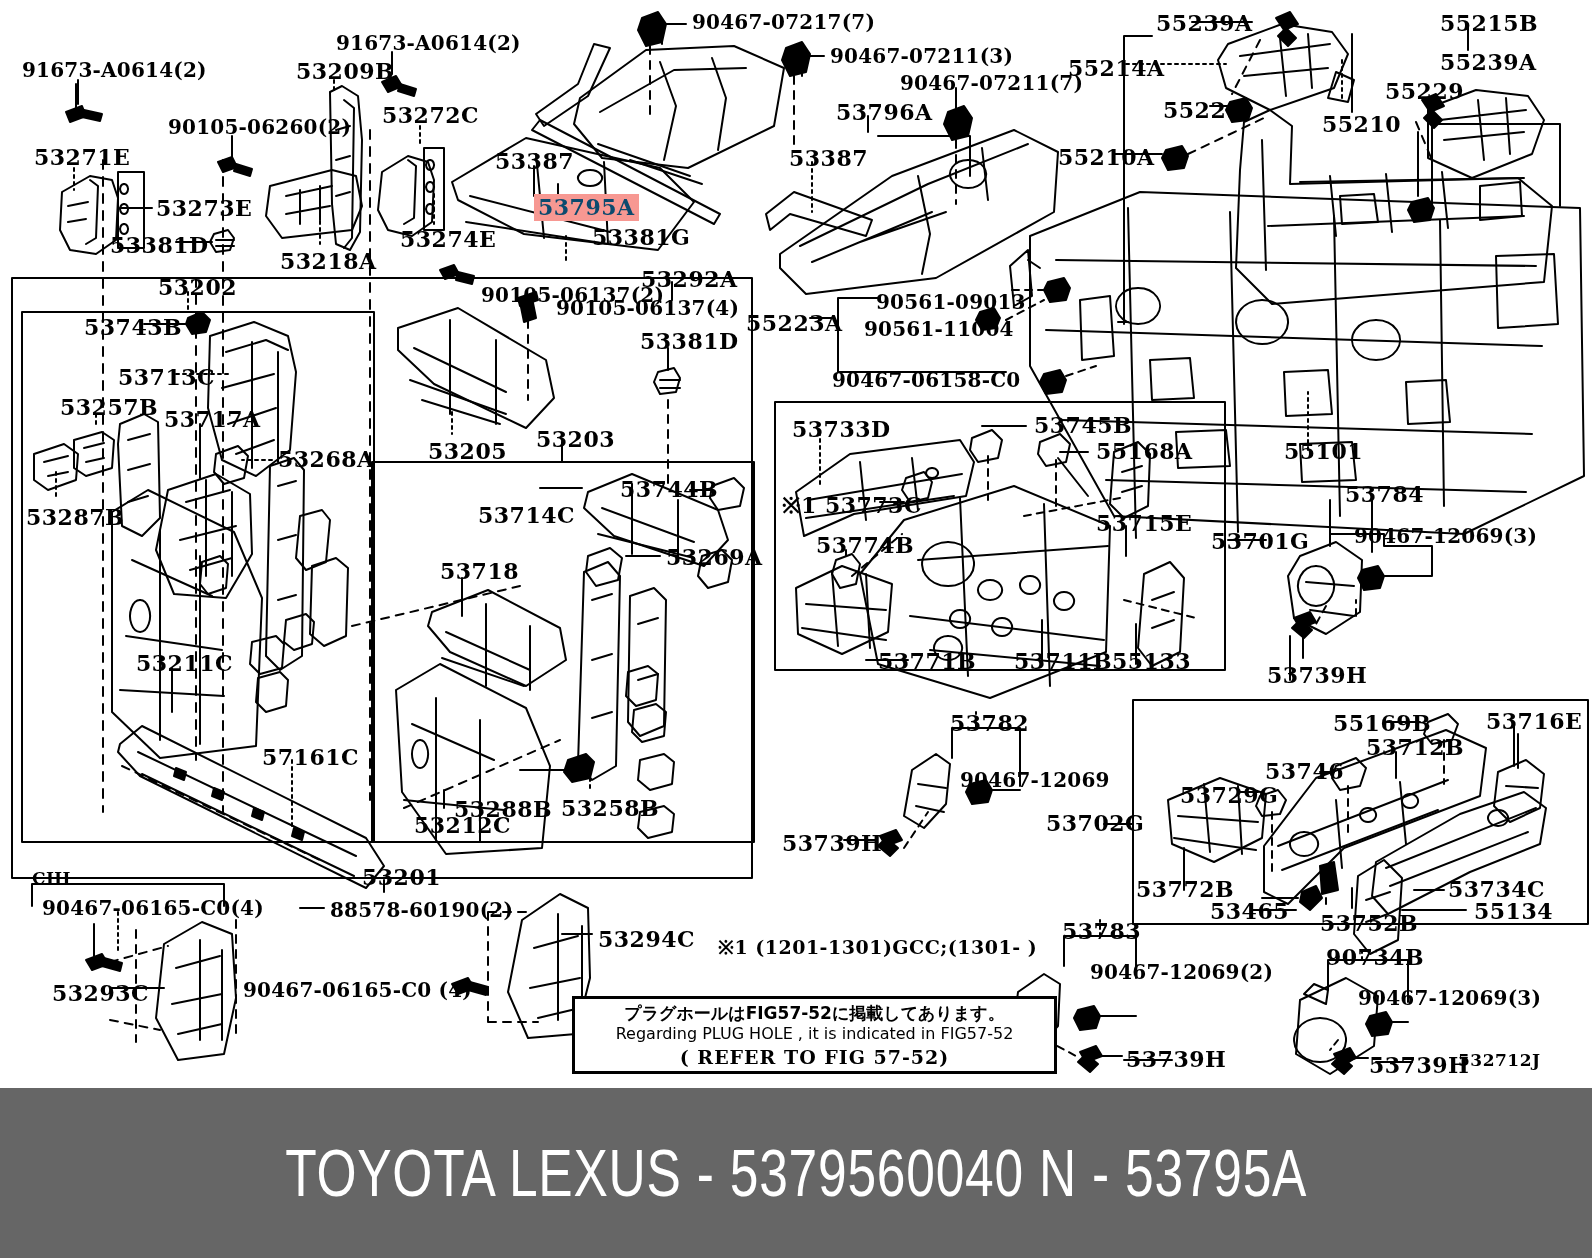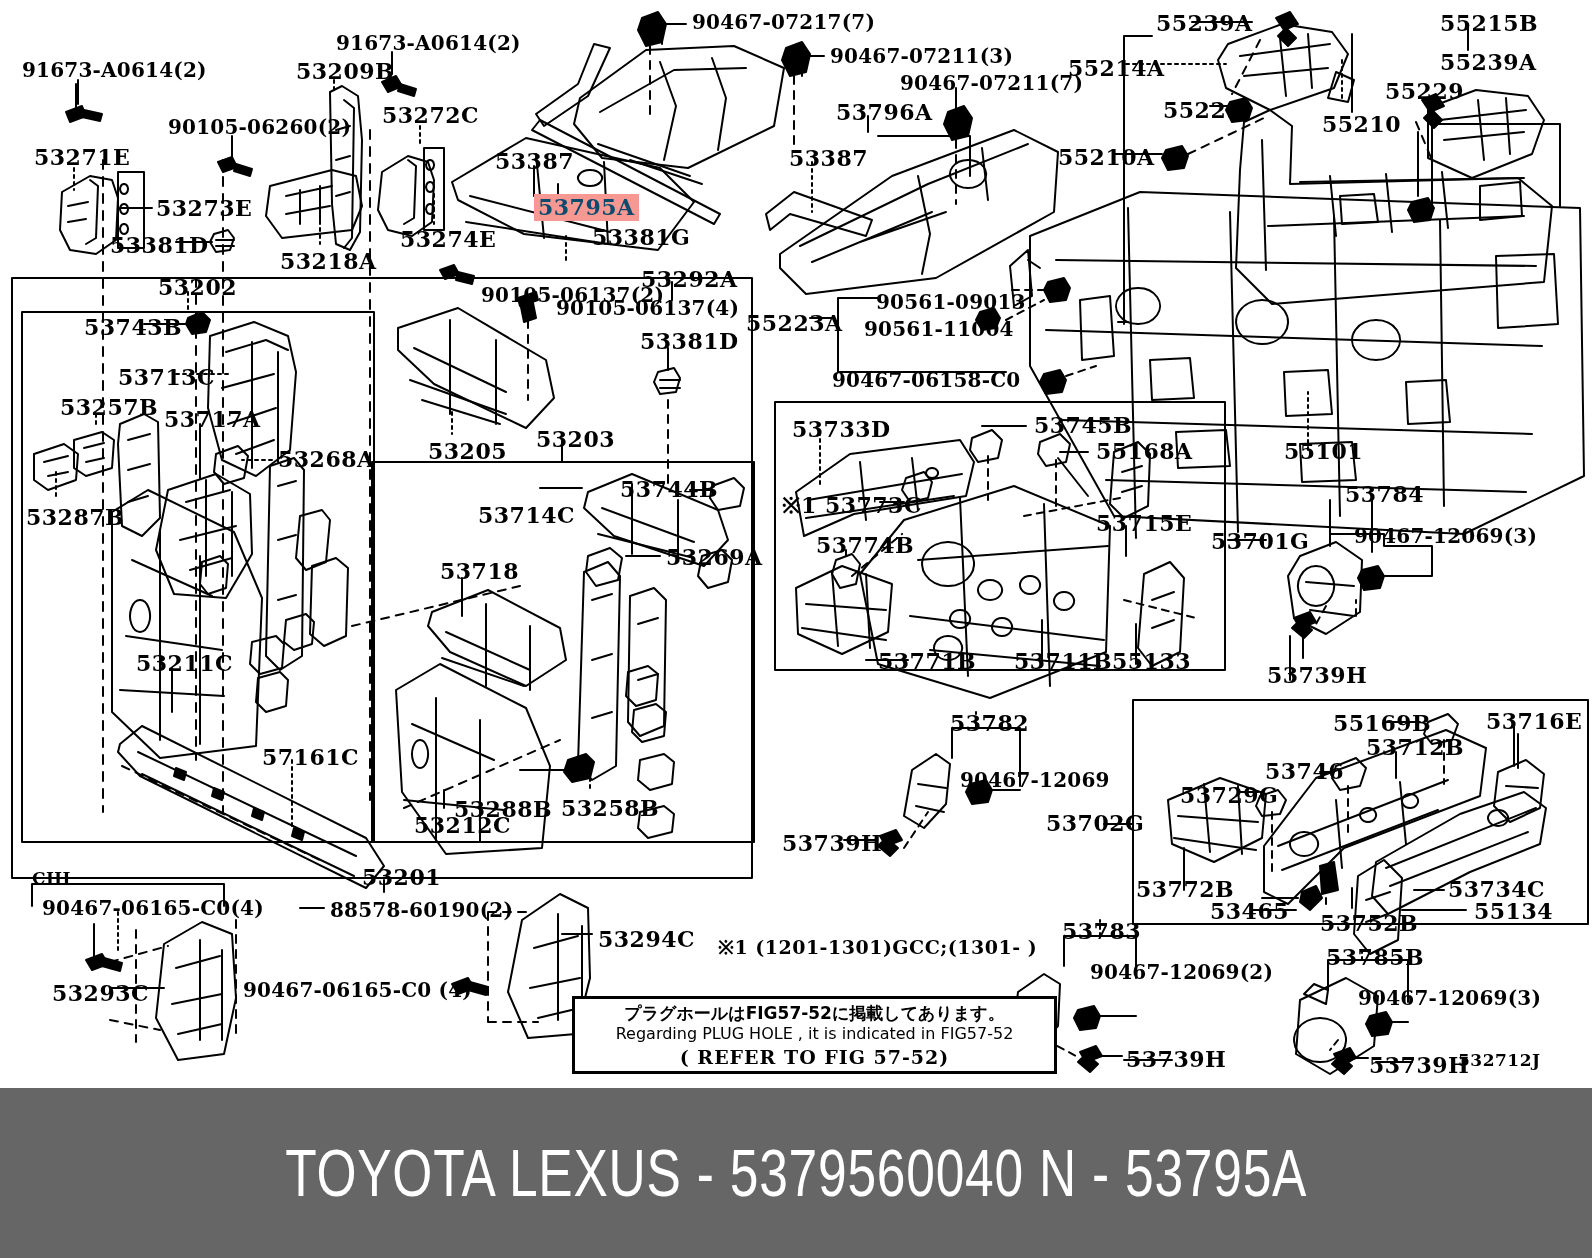--- a/index.html
+++ b/index.html
@@ -660,21 +660,21 @@
         <div class="lbl pn" style="left: 1333px; top: 712px;">55169B</div>
         <div class="lbl pn" style="left: 1486px; top: 710px;">53716E</div>
         <div class="lbl pn" style="left: 1366px; top: 736px;">53712B</div>
         <div class="lbl pn" style="left: 1265px; top: 760px;">53746</div>
         <div class="lbl pn" style="left: 1180px; top: 784px;">53729G</div>
         <div class="lbl pn" style="left: 1127px; top: 878px; margin-left: 9px;">53772B</div>
         <div class="lbl pn" style="left: 1210px; top: 900px;">53465</div>
         <div class="lbl pn" style="left: 1320px; top: 912px;">53752B</div>
         <div class="lbl pn" style="left: 1448px; top: 878px;">53734C</div>
         <div class="lbl pn" style="left: 1474px; top: 900px;">55134</div>
-        <div class="lbl pn" style="left: 1326px; top: 946px;">53785B</div>
+        <div class="lbl pn" style="left: 1326px; top: 946px;">90734B</div>
         <div class="lbl pnum" style="left: 1358px; top: 988px;">90467-12069(3)</div>
         <div class="lbl pn" style="left: 1369px; top: 1054px;">53739H</div>
         <div class="lbl small" style="left: 1458px; top: 1052px;">532712J</div>
       </div>
 
     <div class="lbl pn hl" style="left:534px;top:194px;">53795A</div>
 
     <div class="lbl" style="left:718px;top:938px;font-size:19px;font-weight:700;">※1 (1201-1301)GCC;(1301-      )</div>
 
     <div class="notebox" style="left:572px;top:996px;width:485px;height:78px;">

